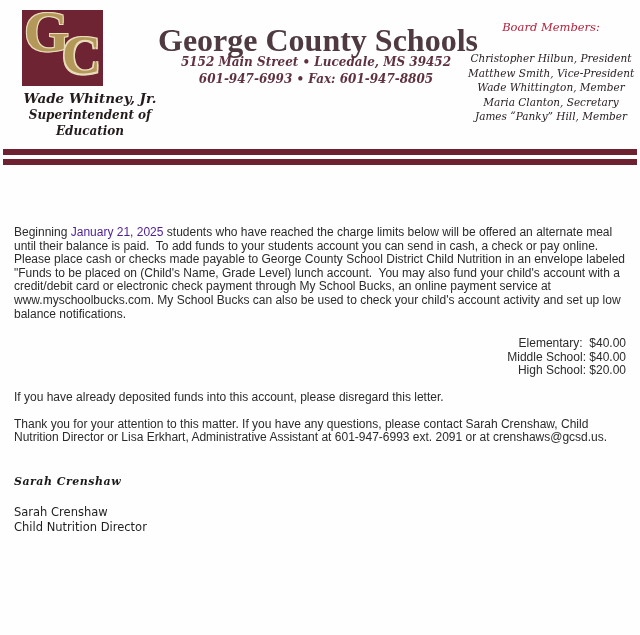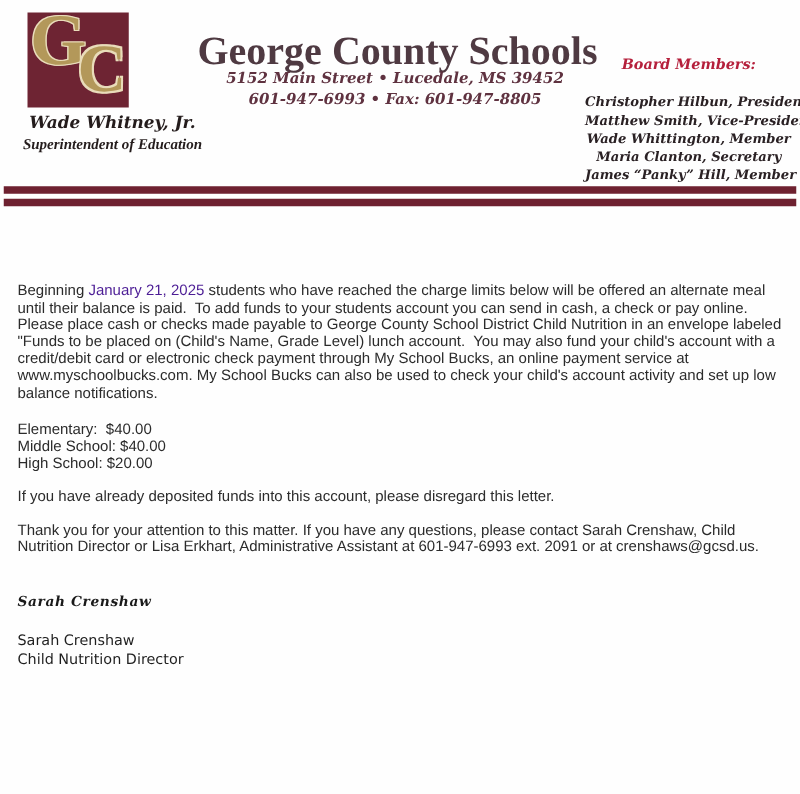--- a/index.html
+++ b/index.html
@@ -32,21 +32,21 @@
     text-shadow:1.5px 1.5px 0 #e9dcba, -1.5px -1.5px 0 #e9dcba, 1.5px -1.5px 0 #e9dcba, -1.5px 1.5px 0 #e9dcba;
   }
   .superintendent{
     position:absolute;left:6px;top:90px;width:168px;
     text-align:center;
     font-family:"DejaVu Serif", serif;
     font-style:italic;font-weight:bold;
     color:#241c1c;
   }
   .superintendent .sup-name{font-size:13.5px;line-height:17px;}
-  .superintendent .sup-title{font-size:12px;line-height:16px;font-family:Liberation Serif, serif;}
+  .superintendent .sup-title{font-size:12px;line-height:16px;}
 
   .center-head{
     position:absolute;left:158px;top:26px;width:316px;
     text-align:center;
   }
   .school-name{
     font-family:"Liberation Serif", serif;
     font-weight:bold;font-size:32px;line-height:28px;
     color:#4f3a42;
     white-space:nowrap;
@@ -56,21 +56,21 @@
     font-style:italic;font-weight:bold;
     font-size:12px;line-height:17px;
     color:#5f3240;
     white-space:nowrap;
   }
 
   .board{
     position:absolute;left:468px;top:20px;width:166px;
     text-align:center;
     font-family:"DejaVu Serif", serif;
-    font-style:italic;font-weight:bold;margin-top:24px;
+    font-style:italic;font-weight:normal;
   }
   .board-heading{
     font-size:11.5px;color:#b5203c;margin-bottom:17px;
   }
   .board-member{
     font-size:10.5px;line-height:14.5px;color:#2a2124;
     white-space:nowrap;
   }
 
   
@@ -78,21 +78,21 @@
   .rule.r1{top:149px;}
   .rule.r2{top:159px;}
 
   
   .body-text{
     position:absolute;left:14px;top:226px;width:612px;
     font-size:12px;line-height:13.6px;color:#2b2b2b;
   }
   .body-text p{margin:0 0 13px 0;white-space:pre-wrap;}
   .date-red{color:#4c1d95;}
-  .limits{margin:16px 0 13px 0;}
+  .limits{margin:16px 0 13px 0;text-align:right;}
   .limit-line{white-space:pre-wrap;}
   .thanks{margin-bottom:30px !important;}
   .closing{margin-bottom:15px !important;}
   .sig-script{
     font-family:"DejaVu Serif", serif;
     font-style:italic;font-weight:bold;
     font-size:11px;letter-spacing:0.5px;
     color:#1a1a1a;
     margin-bottom:17px;
   }

